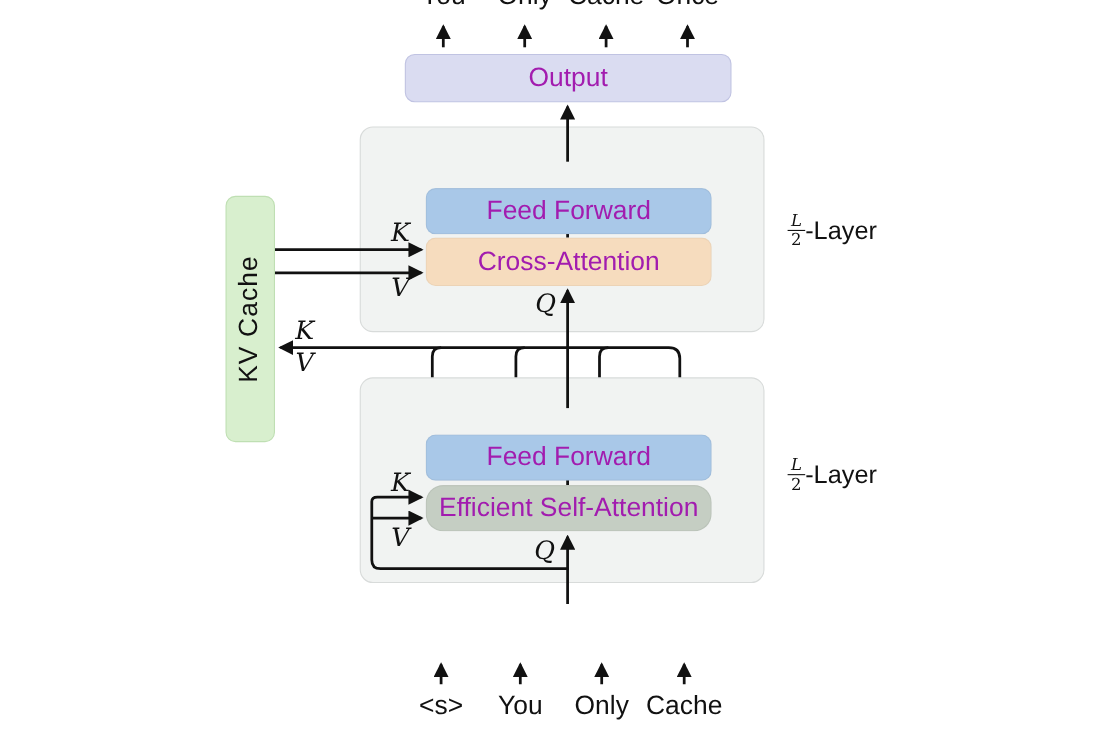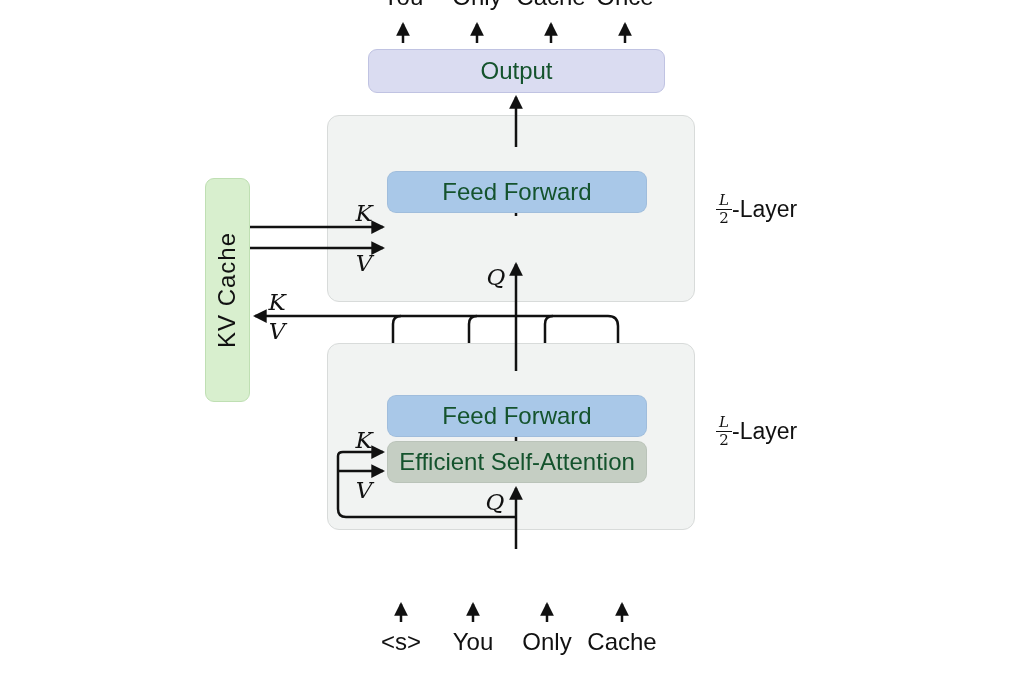--- a/index.html
+++ b/index.html
@@ -4,21 +4,21 @@
 <style>
   html,body{margin:0;padding:0;background:#fff;}
   .canvas{
     position:relative;width:1016px;height:675px;background:#fff;
     overflow:hidden;font-family:"Liberation Sans",sans-serif;color:#111;
   }
   
   .blk{position:absolute;box-sizing:border-box;border-radius:12px;
        background:var(--c-block_fill,#f1f3f2);border:1.5px solid var(--c-block_border,#d8dbda);}
   .box{position:absolute;box-sizing:border-box;display:flex;align-items:center;justify-content:center;
-       border-radius:9px;font-size:24px;line-height:1;color:#14532d;}
+       border-radius:9px;font-size:24px;line-height:1;color:#a21caf;}
   .lav{background:var(--c-lavender,#dadcf1);border:1px solid var(--c-lavender_border,#c0c3e2);}
   .blu{background:var(--c-blue,#a9c8e8);border:1px solid rgba(0,0,0,0.05);margin-top:24px;}
   .pch{background:var(--c-peach,#f6dcbe);border:1px solid rgba(0,0,0,0.04);}
   .sag{background:var(--c-sage,#c5cec3);border:1px solid rgba(0,0,0,0.05);}
   .grn{background:var(--c-green,#d8efce);border:1px solid var(--c-green_border,#bfdfb3);}
   .math{position:absolute;font-family:"DejaVu Serif",serif;font-style:italic;font-size:23px;
         line-height:1;transform:translate(-50%,-50%);color:#111;}
   .tok{position:absolute;transform:translateX(-50%);font-size:24px;line-height:1.1;white-space:nowrap;color:#111;}
   .layer-label{position:absolute;display:flex;align-items:center;font-size:23px;color:#111;}
   .frac{display:inline-flex;flex-direction:column;align-items:center;line-height:1;
@@ -32,21 +32,21 @@
   .kv-cache{left:205px;top:178px;width:43px;height:222px;border-radius:9px;position:absolute;
             display:flex;align-items:center;justify-content:center;}
   .kv-cache span{transform:rotate(-90deg);white-space:nowrap;font-size:24px;letter-spacing:1px;}
   .upper-block{left:327px;top:115px;width:368px;height:187px;}
   .lower-block{left:327px;top:343px;width:368px;height:187px;}
   .output-box{left:368px;top:49px;width:297px;height:44px;}
   .embed-box{left:368px;top:549px;width:297px;height:45px;}
   .ff-upper{left:387px;top:147px;width:260px;height:42px;}
   .ca-box{left:387px;top:216px;width:260px;height:44px;}
   .ff-lower{left:387px;top:371px;width:260px;height:42px;}
-  .esa-box{left:387px;top:441px;width:260px;height:42px;}
+  .esa-box{left:387px;top:441px;width:260px;height:42px;border-radius:16px;}
   .lab-upper{left:716px;top:192px;height:34px;}
   .lab-lower{left:716px;top:414px;height:34px;}
 </style>
 </head>
 <body>
 
 <div class="canvas">
 
   <div class="blk upper-block"></div>
   <div class="blk lower-block"></div>
@@ -96,20 +96,23 @@
   <span class="tok" style="left:625px;top:-16px;">Once</span>
 
   <div class="box lav output-box">
     <span>Output</span>
   </div>
 
   <div class="box blu ff-upper">
     <span>Feed Forward</span>
   </div>
 
+  <div class="box pch ca-box">
+    <span>Cross-Attention</span>
+  </div>
 
   <div class="kv-cache grn">
     <span>KV Cache</span>
   </div>
 
   <div class="box blu ff-lower">
     <span>Feed Forward</span>
   </div>
 
   <div class="box sag esa-box">

